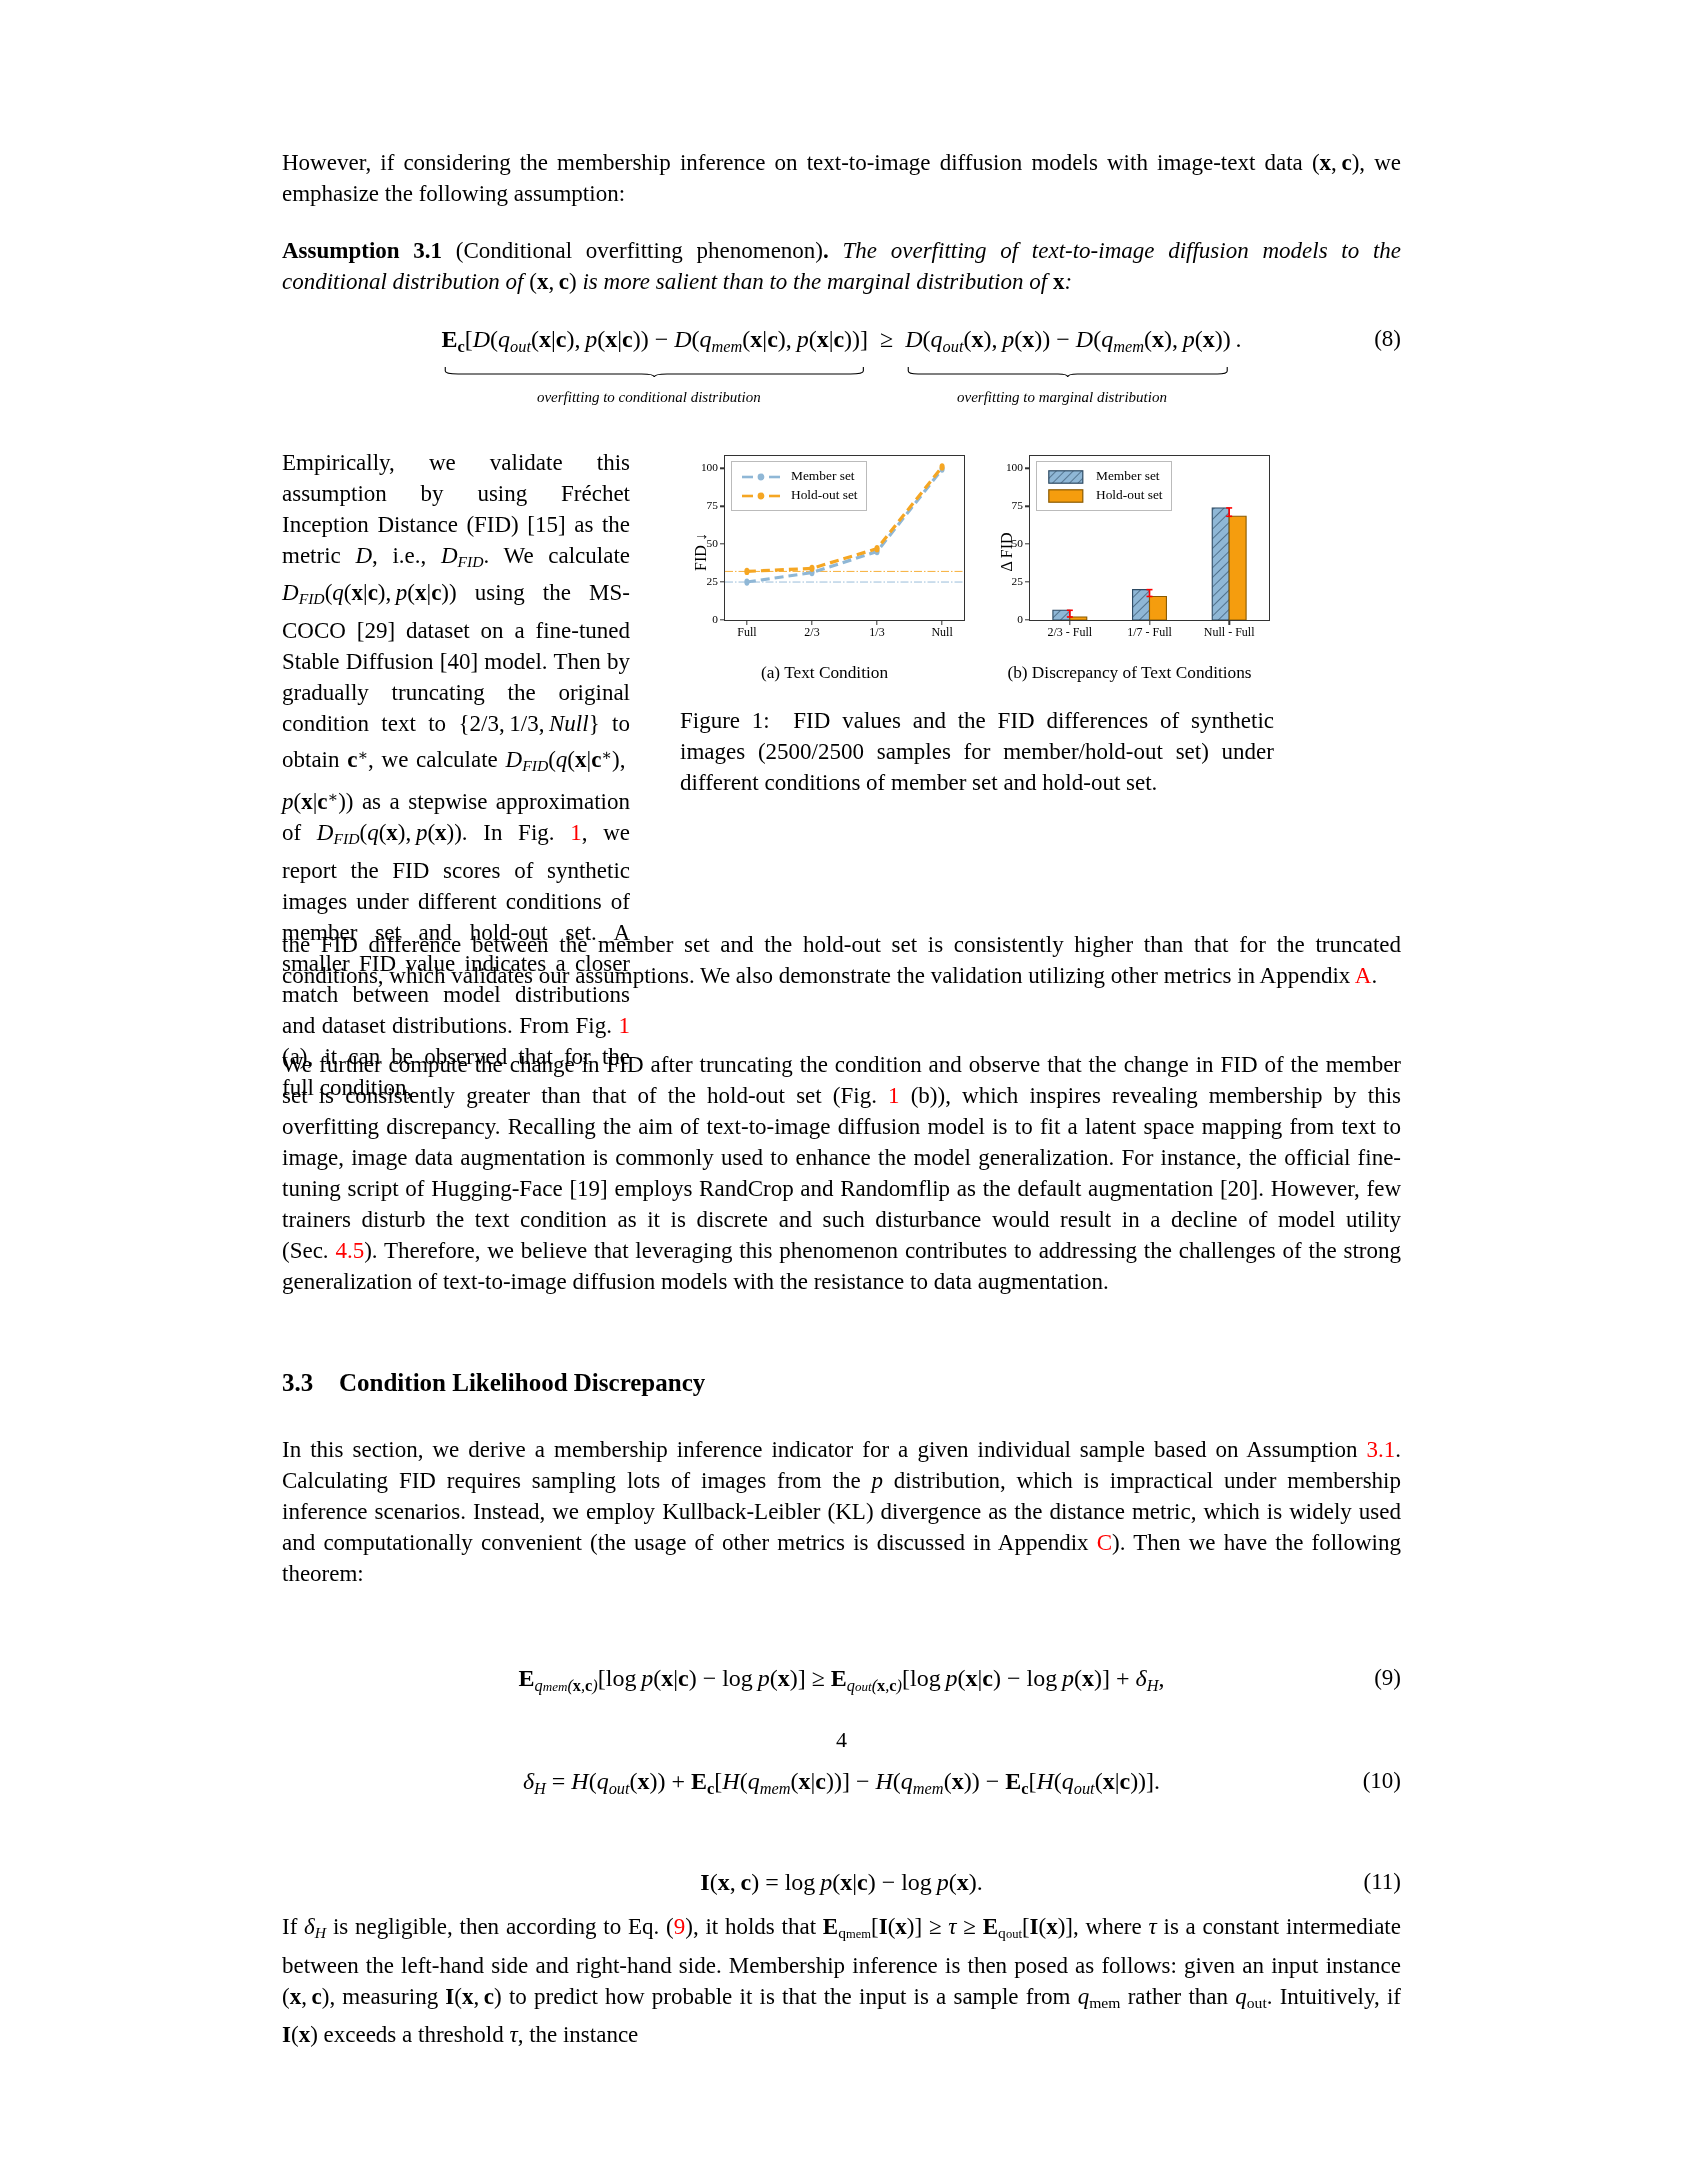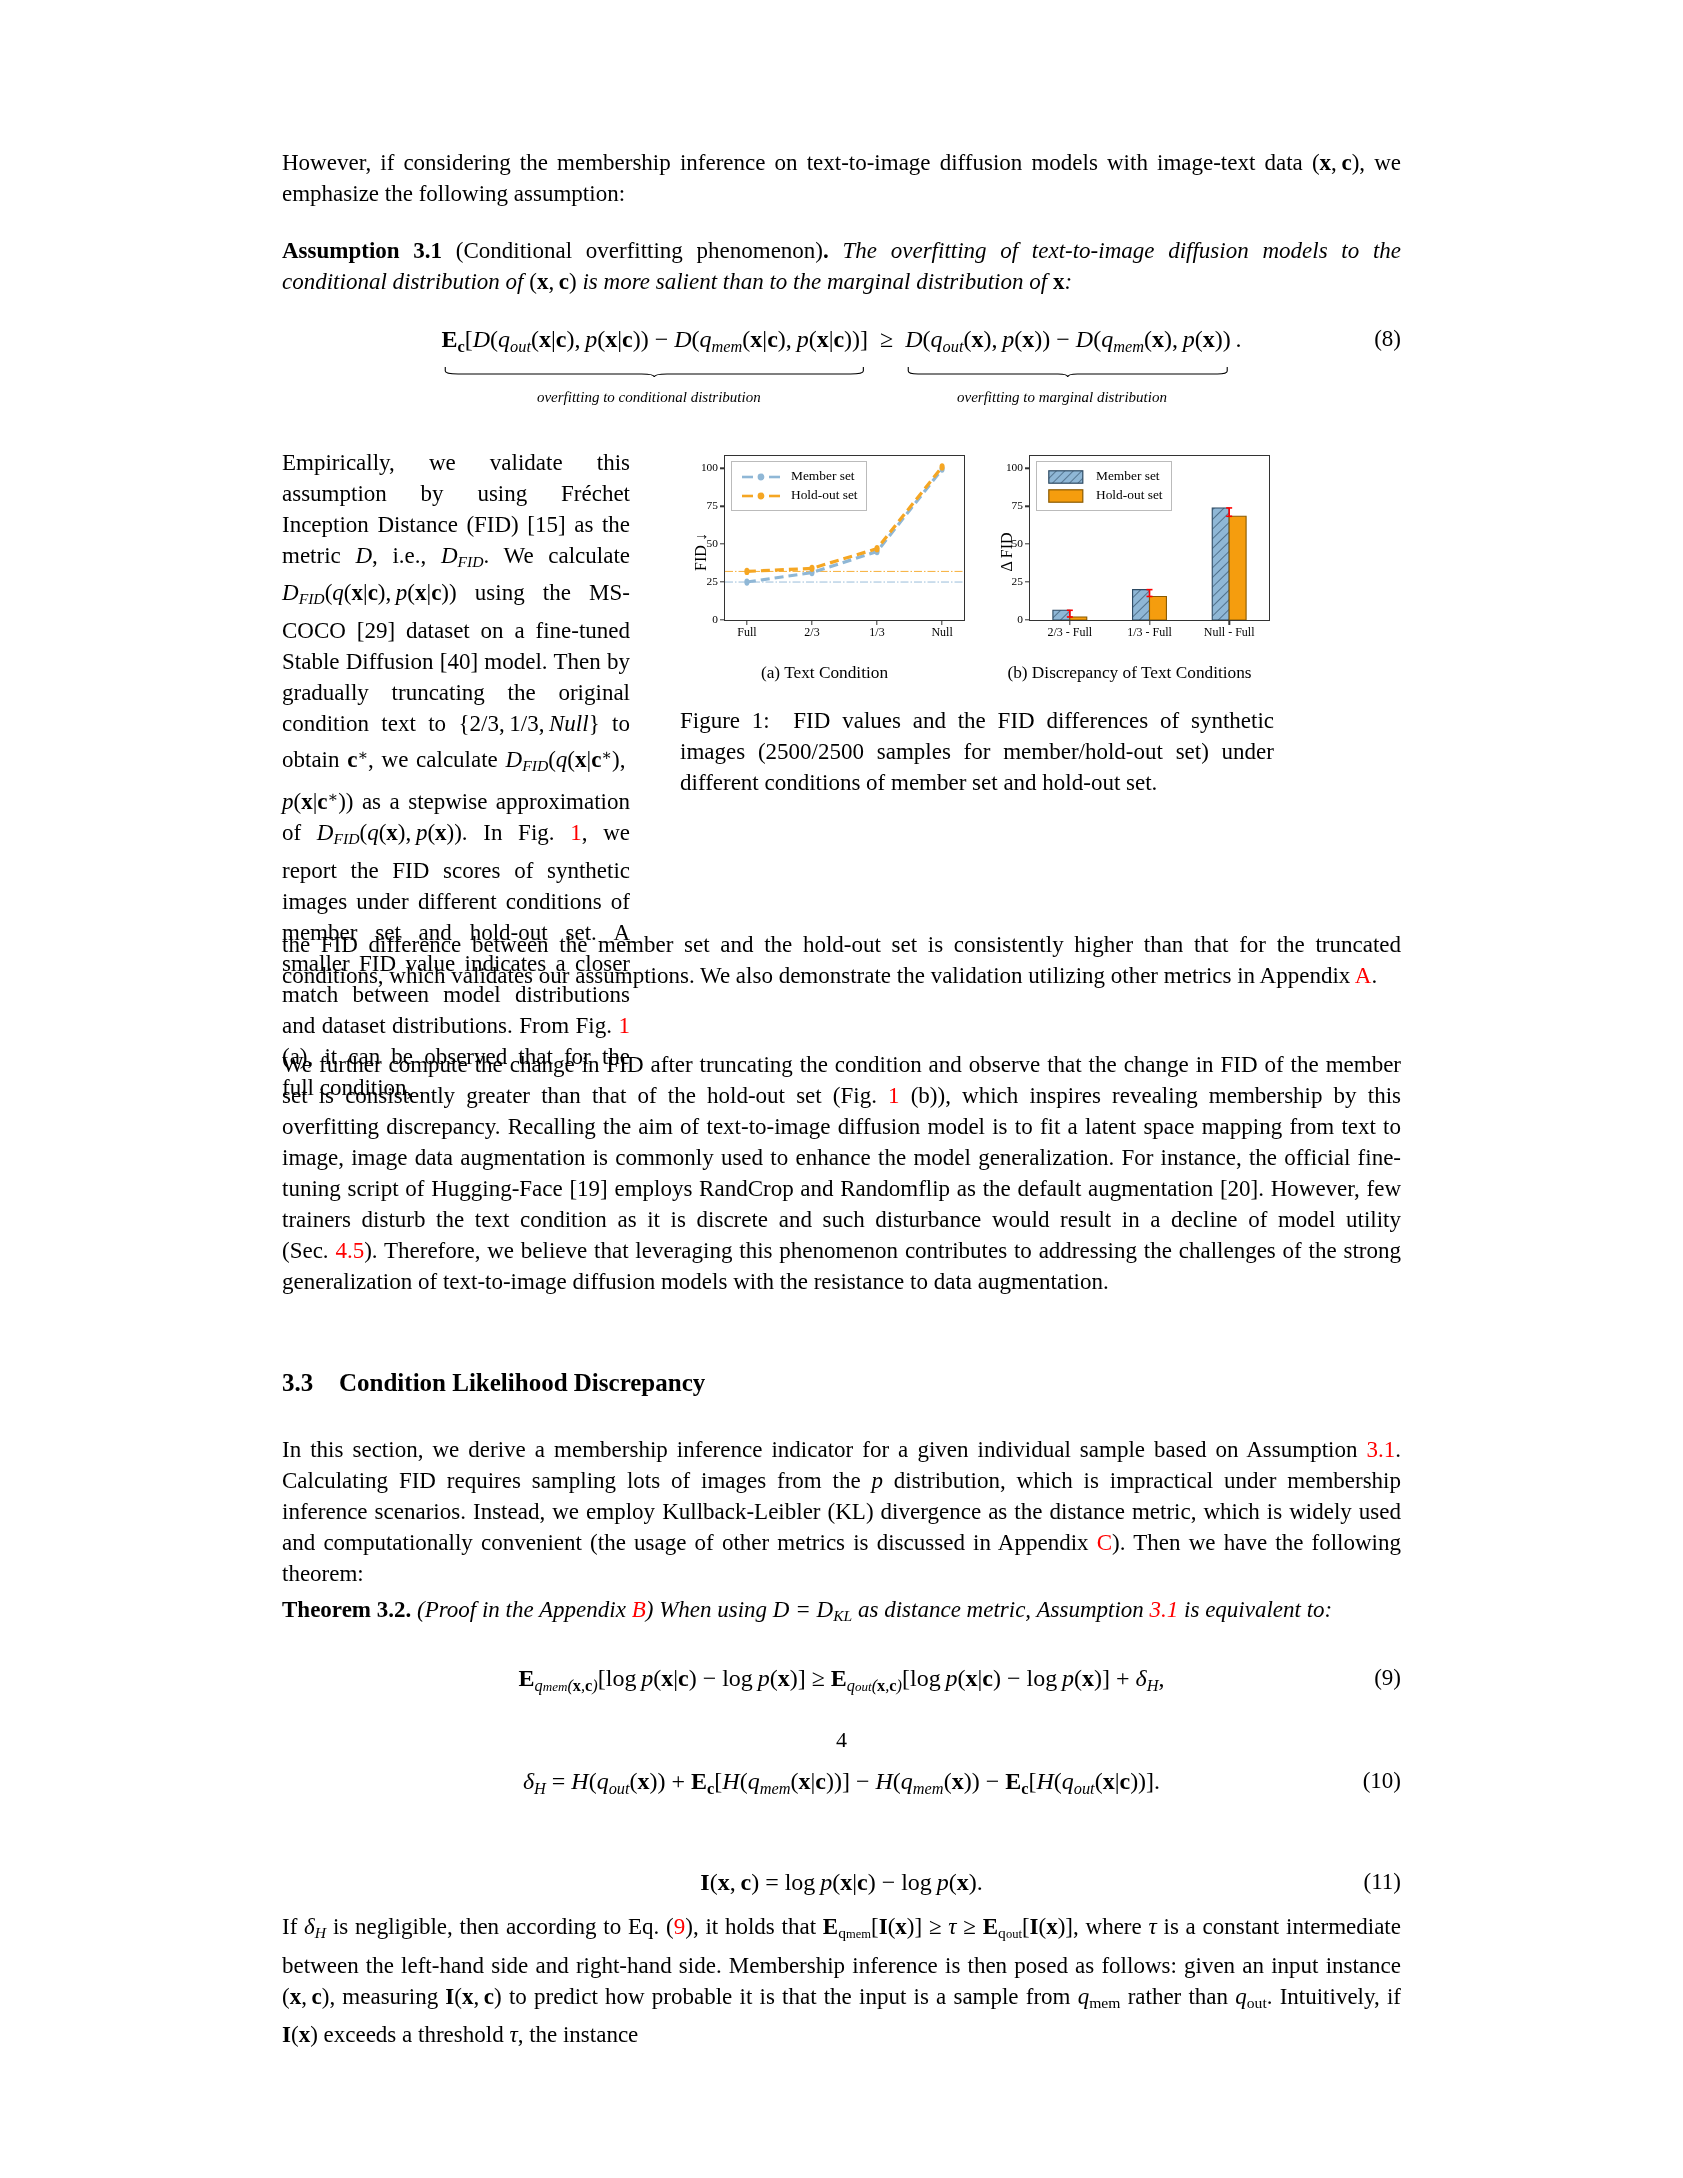--- a/index.html
+++ b/index.html
@@ -319,21 +319,21 @@
                   <div class="ytick" style="top: 76.8519%;">25</div>
                   <div class="ytickmark" style="top: 76.8519%;"></div>
                   <div class="ytick" style="top: 53.7037%;">50</div>
                   <div class="ytickmark" style="top: 53.7037%;"></div>
                   <div class="ytick" style="top: 30.5556%;">75</div>
                   <div class="ytickmark" style="top: 30.5556%;"></div>
                   <div class="ytick" style="top: 7.40741%;">100</div>
                   <div class="ytickmark" style="top: 7.40741%;"></div>
                   <div class="xtick" style="left: 16.6667%;">2/3 - Full</div>
                   <div class="xtickmark" style="left: 16.6667%;"></div>
-                  <div class="xtick" style="left: 50%;">1/3 - Full</div>
+                  <div class="xtick" style="left: 50%;">1/7 - Full</div>
                   <div class="xtickmark" style="left: 50%;"></div>
                   <div class="xtick" style="left: 83.3333%;">Null - Full</div>
                   <div class="xtickmark" style="left: 83.3333%;"></div>
                 </div>
             </div>
             <div class="subcap">(b) Discrepancy of Text Conditions</div>
           </div>
 
         </div>
 
@@ -351,23 +351,20 @@
   </div>
 
   <div style="position:absolute; left:0; top:1367px; width:1119px;">
     <div class="sechead"><span class="num">3.3</span><span>Condition Likelihood Discrepancy</span></div>
   </div>
 
   <div style="position:absolute; left:0; top:1434px; width:1119px;">
     <p class="para">In this section, we derive a membership inference indicator for a given individual sample based on Assumption <span class="ref">3.1</span>. Calculating FID requires sampling lots of images from the <span class="mathvar">p</span> distribution, which is impractical under membership inference scenarios. Instead, we employ Kullback-Leibler (KL) divergence as the distance metric, which is widely used and computationally convenient (the usage of other metrics is discussed in Appendix <span class="ref">C</span>). Then we have the following theorem:</p>
   </div>
 
-  <div style="position:absolute; left:0; top:1594px; width:1119px;">
-    <p class="para"><span class="bd">Theorem 3.2.</span> <span class="it">(Proof in the Appendix <span class="ref">B</span>) When using <span class="mathvar">D</span> = <span class="mathvar">D</span><span class="subit">KL</span> as distance metric, Assumption <span class="ref">3.1</span> is equivalent to:</span></p>
-  </div>
 
   <div style="position:absolute; left:0; top:1661px; width:1119px;">
     <div class="eqrow">
       <span class="eqno">(9)</span>
       <span class="eqbody"><span class="bb">E</span><span class="subit">q<span style="font-size:0.8em">mem</span>(<span class="bvec">x</span>,<span class="bvec">c</span>)</span>[log <span class="mathvar">p</span>(<span class="bvec">x</span>|<span class="bvec">c</span>)&nbsp;−&nbsp;log <span class="mathvar">p</span>(<span class="bvec">x</span>)]&nbsp;≥&nbsp;<span class="bb">E</span><span class="subit">q<span style="font-size:0.8em">out</span>(<span class="bvec">x</span>,<span class="bvec">c</span>)</span>[log <span class="mathvar">p</span>(<span class="bvec">x</span>|<span class="bvec">c</span>)&nbsp;−&nbsp;log <span class="mathvar">p</span>(<span class="bvec">x</span>)]&nbsp;+&nbsp;<span class="mathvar">δ</span><span class="sub mathvar">H</span>,</span>
     </div>
   </div>
 
 
   <div style="position:absolute; left:0; top:1764px; width:1119px;">

